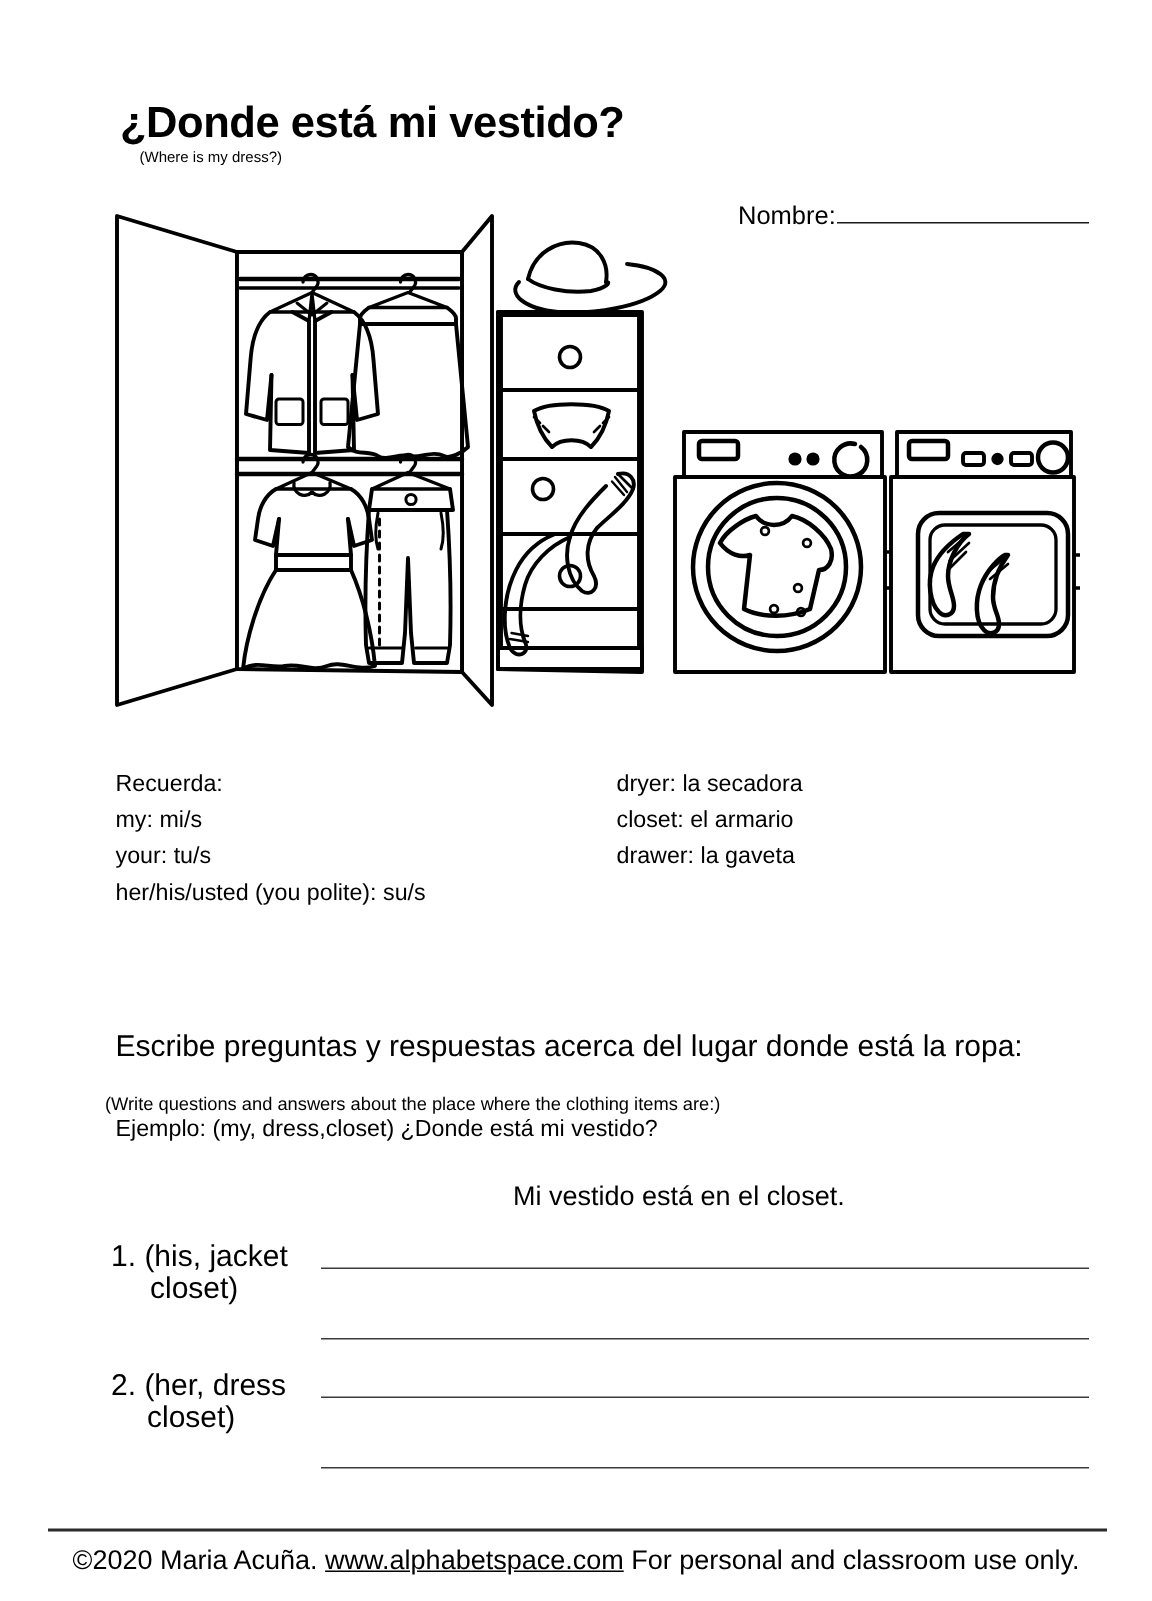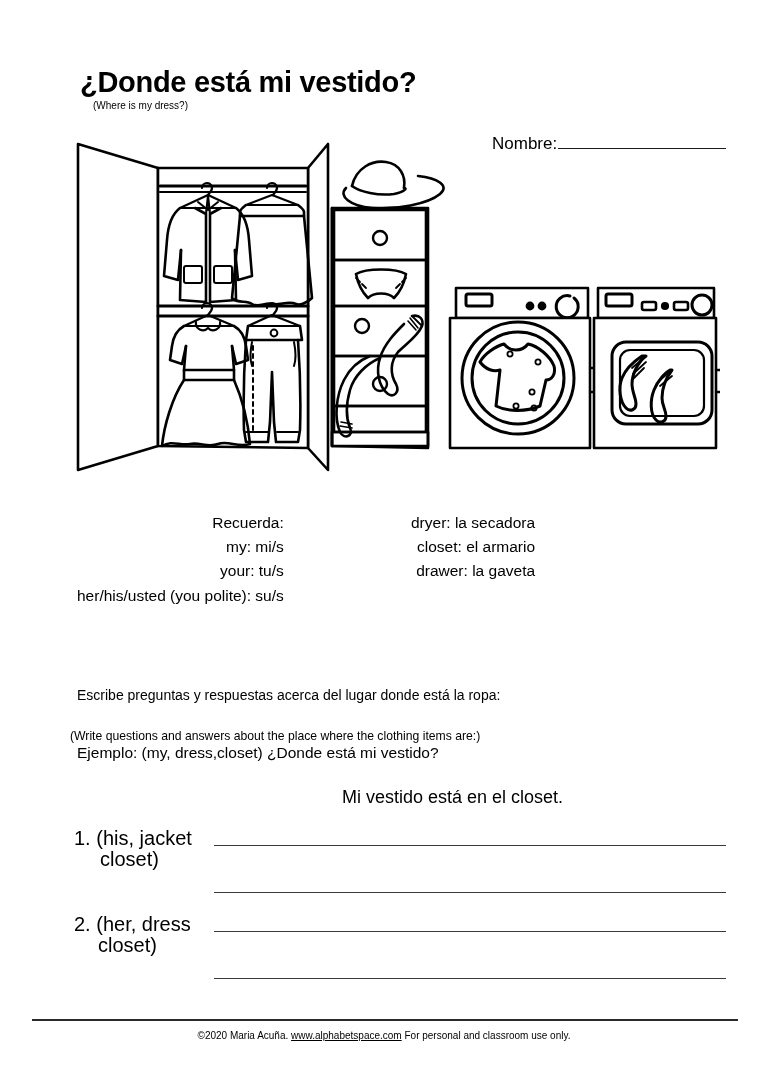--- a/index.html
+++ b/index.html
@@ -65,28 +65,28 @@
   #illustration svg { display: block; }
 
   
   .vocab-col {
     position: absolute;
     font-size: 15.5px;
     line-height: 24.2px;
   }
   #vocab-left  { left: 77px;  top: 511px; }
   #vocab-right { left: 411px; top: 511px; }
-  .vocab-line { white-space: nowrap; text-align: right; }
+  .vocab-line { white-space: nowrap; }
 
   
   #instructions-es {
     position: absolute;
     left: 77px;
     top: 687px;
-    font-size: 14px;
+    font-size: 20px;
     white-space: nowrap;
   }
   #instructions-en {
     position: absolute;
     left: 70px;
     top: 710px;
     font-size: 12.2px;
     white-space: nowrap;
     margin-top: 19px;
   }
@@ -148,21 +148,21 @@
     top: 1019px;
     width: 706px;
     border-top: 2px solid #2b2b2b;
   }
   #footer-text {
     position: absolute;
     left: 0;
     top: 1030px;
     width: 768px;
     text-align: center;
-    font-size: 10px;
+    font-size: 18px;
     white-space: nowrap;
   }
   #footer-text .fz-site { text-decoration: underline; }
 </style>
 </head>
 <body>
 
 <div id="worksheet-title">¿Donde está mi vestido?</div>
 <div id="worksheet-subtitle">(Where is my dress?)</div>
 

